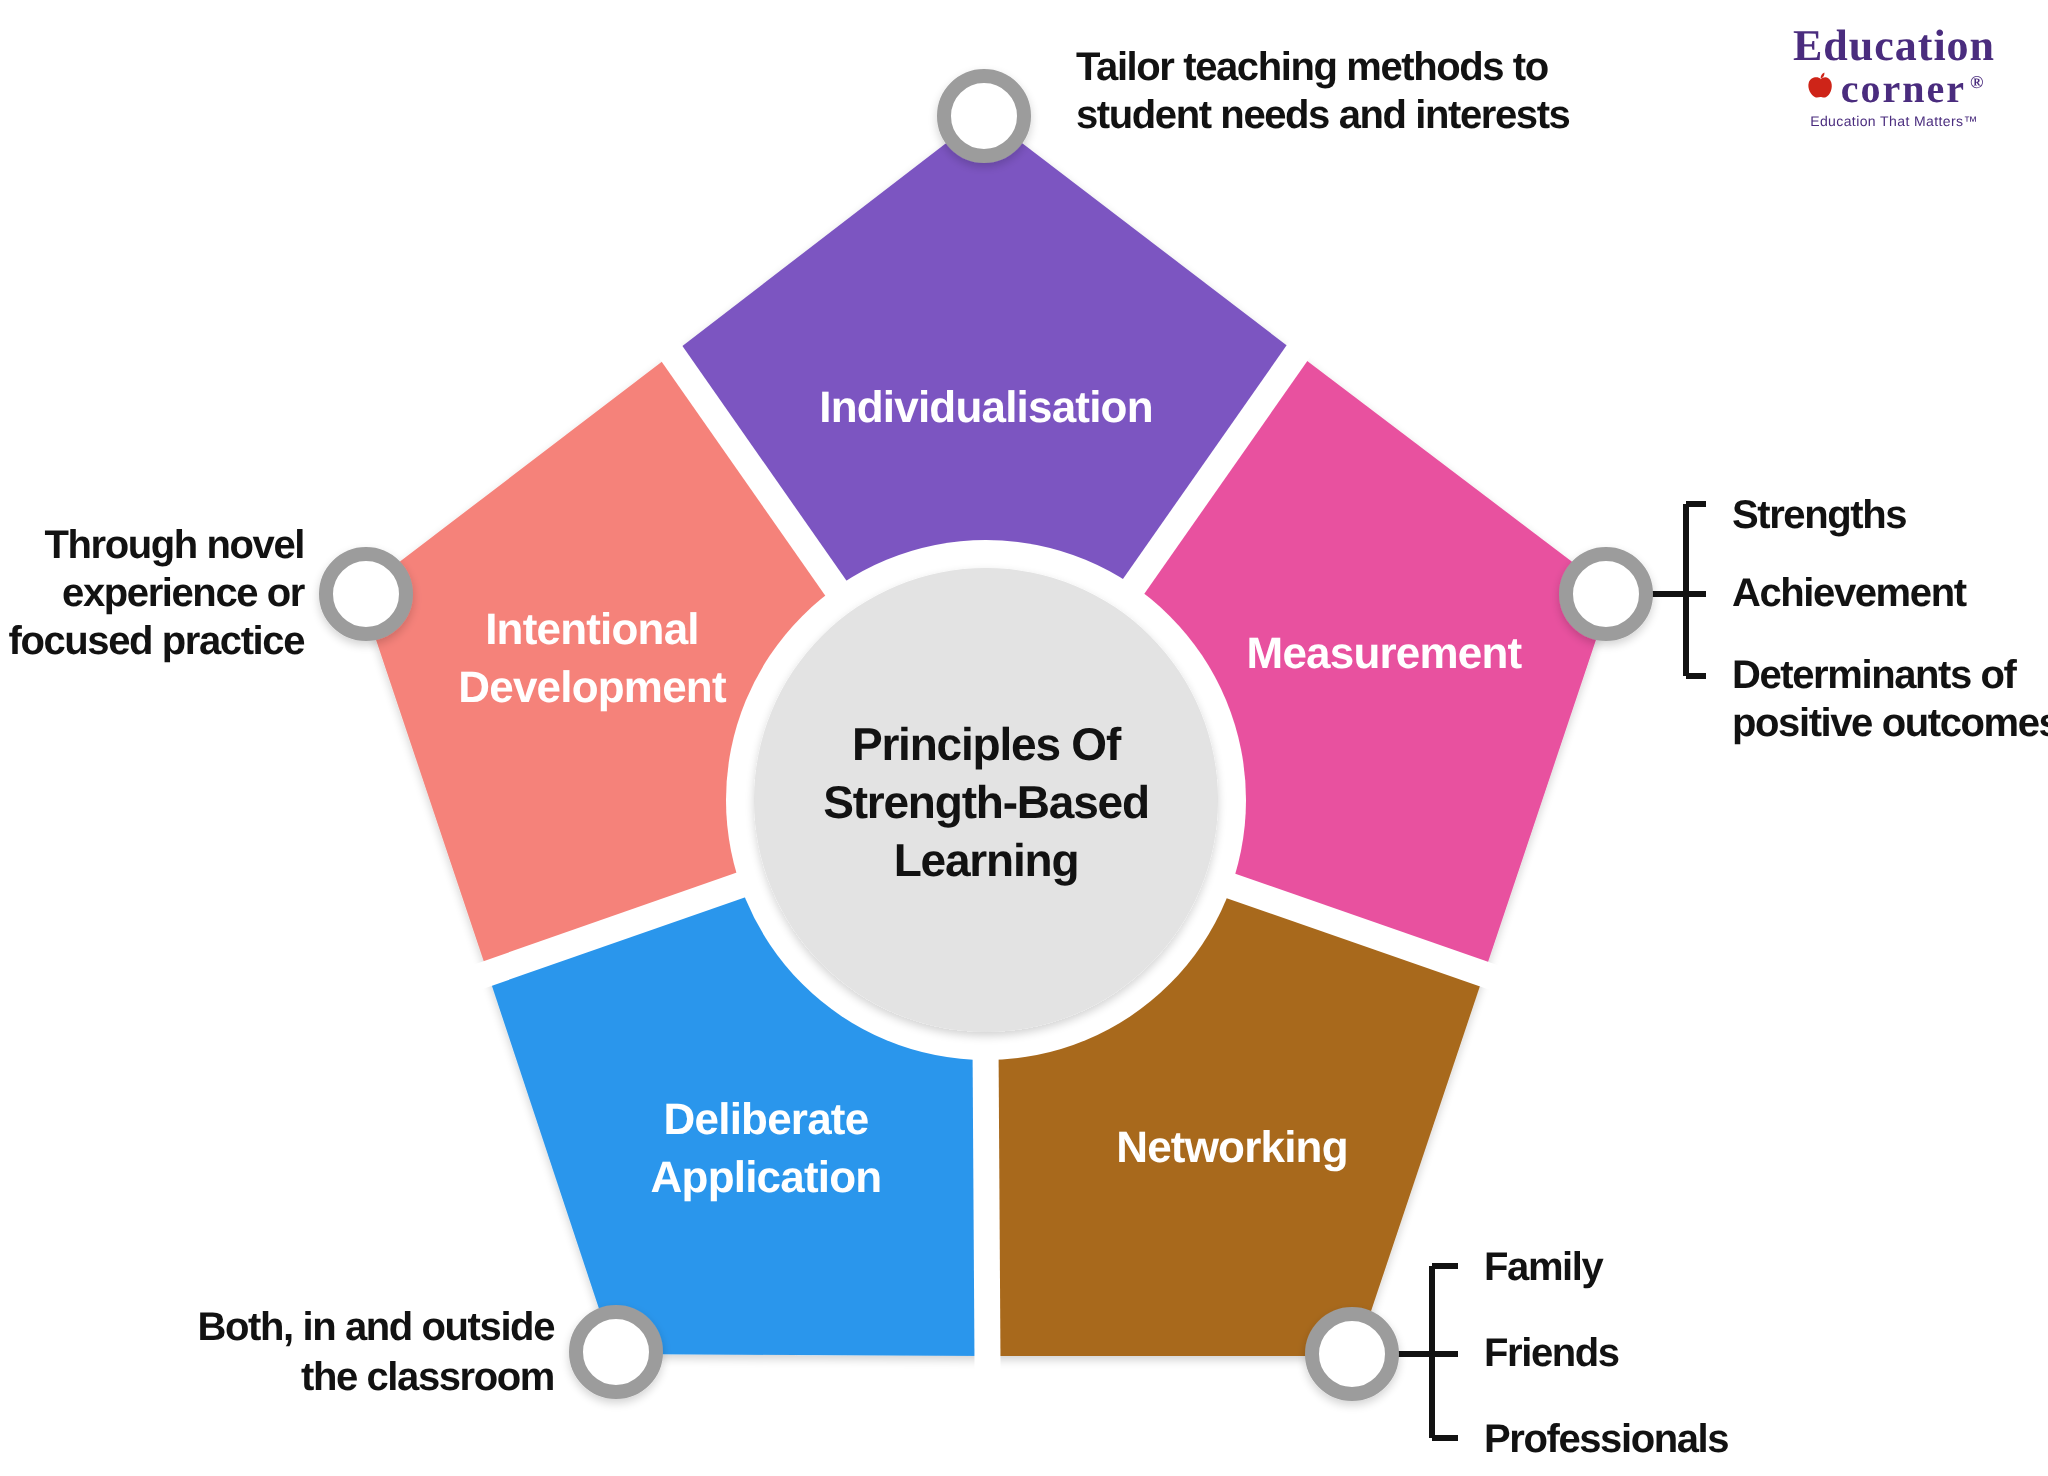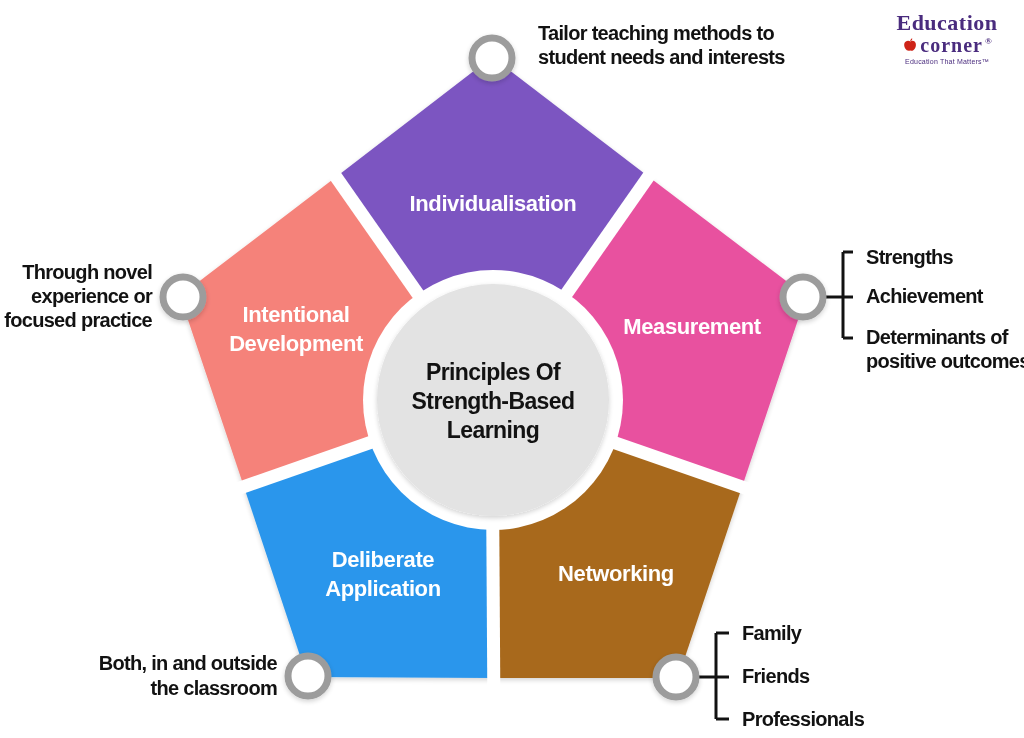--- a/index.html
+++ b/index.html
@@ -52,21 +52,21 @@
     user-select: none;
   }
   .logo-name1 {
     font-family: "Liberation Serif", serif;
     font-weight: bold;
     font-size: 22px;
     letter-spacing: 0.5px;
   }
   .logo-row {
     display: flex;
-    align-items: center;
+    align-items: flex-start;
     justify-content: center;
     gap: 2px;
     margin-top: 1px;
   }
   .logo-name2 {
     font-family: "Liberation Serif", serif;
     font-weight: bold;
     font-size: 20px;
     letter-spacing: 1px;
   }

